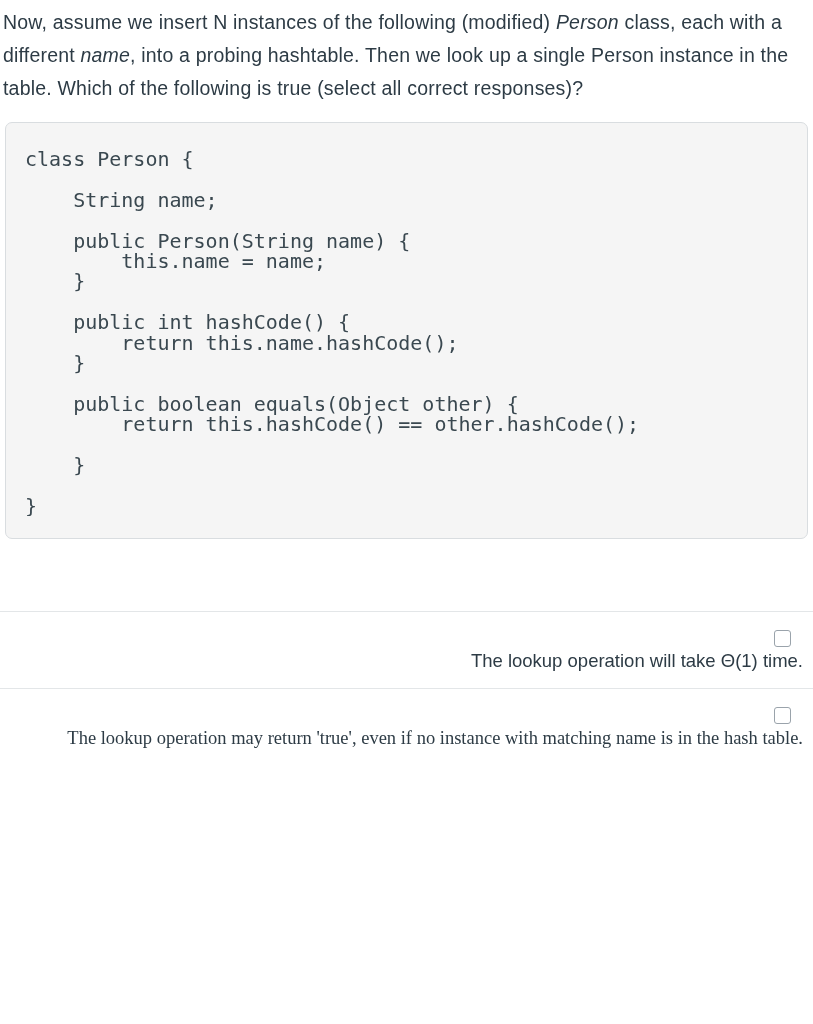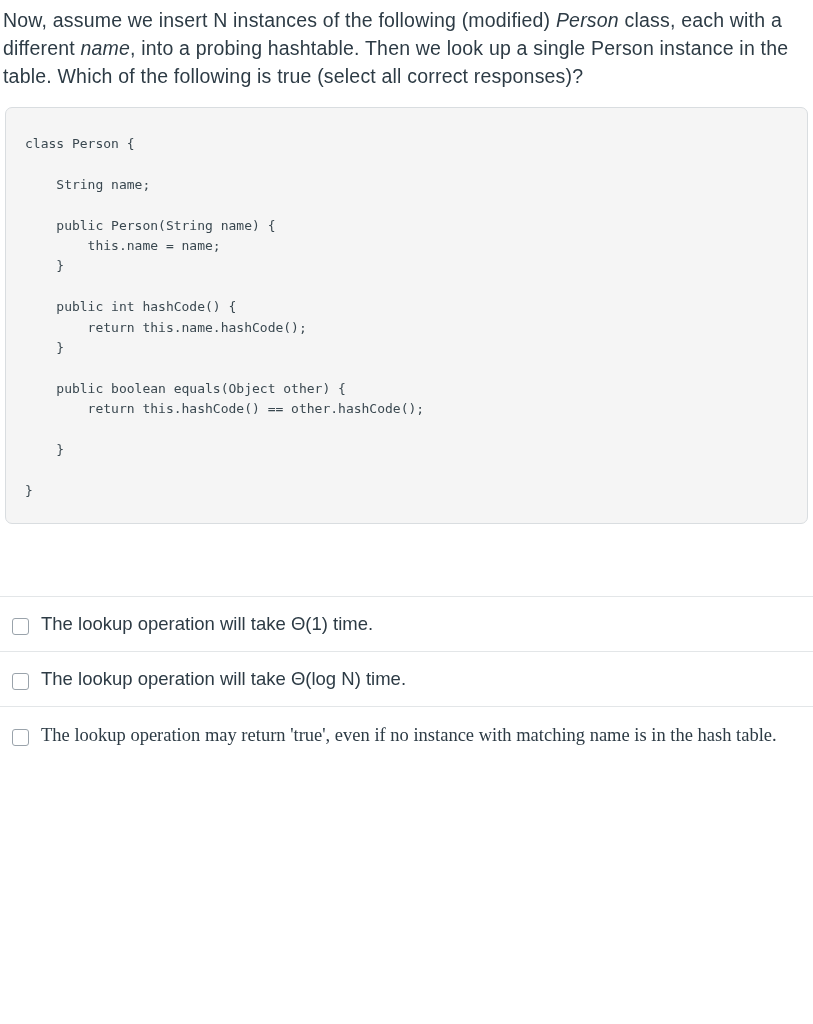--- a/index.html
+++ b/index.html
@@ -21,61 +21,62 @@
     position: relative;
     width: 813px;
     height: 1024px;
     box-sizing: border-box;
   }
 
   
   .question-text {
     padding: 6px 8px 0 3px;
     font-size: 19.5px;
-    line-height: 28px;
+    line-height: 33px;
     color: #2d3b45;
     letter-spacing: 0.01em;
   }
   .question-text .em {
     font-style: italic;
   }
 
   
   .code-block {
     margin: 17px 5px 0 5px;
     background: #f5f5f5;
     border: 1px solid #d9dde0;
     border-radius: 7px;
     padding: 26px 0 22px 0;
     box-sizing: border-box;
   }
   .code-pre {
     margin: 0;
     padding: 0 16px 0 19px;
     font-family: "DejaVu Sans Mono", "Liberation Mono", monospace;
-    font-size: 13px;
+    font-size: 20px;
     line-height: 20.4px;
     color: #3a4850;
     white-space: pre;
     overflow: hidden;
     tab-size: 4;
   }
 
   
   .options {
     margin-top: 72px;
     border-top: 1px solid #e3e6e8;
   }
   .option-row {
     display: flex;
-    align-items: center;
+    align-items: flex-end;
     border-bottom: 1px solid #e3e6e8;
     padding: 13px 10px 13px 12px;
     box-sizing: border-box;
     min-height: 55px;
+    flex-direction: column;
   }
   .option-row:last-child {
     border-bottom: none;
     font-family: Liberation Serif, serif;
   }
   .checkbox {
     flex: 0 0 auto;
     width: 17px;
     height: 17px;
     border: 1.6px solid #9aa3ab;
@@ -124,24 +125,20 @@
 }</pre>
   </div>
 
   <div class="options">
 
     <div class="option-row">
       <span class="checkbox"></span>
       <span class="option-label">The lookup operation will take Θ(1) time.</span>
     </div>
 
-    <div class="option-row">
-      <span class="checkbox"></span>
-      <span class="option-label">The lookup operation will take Θ(log N) time.</span>
-    </div>
 
 
 
     <div class="option-row">
       <span class="checkbox"></span>
       <span class="option-label">The lookup operation may return 'true', even if no instance with matching name is in the hash table.</span>
     </div>
 
   </div>
 

